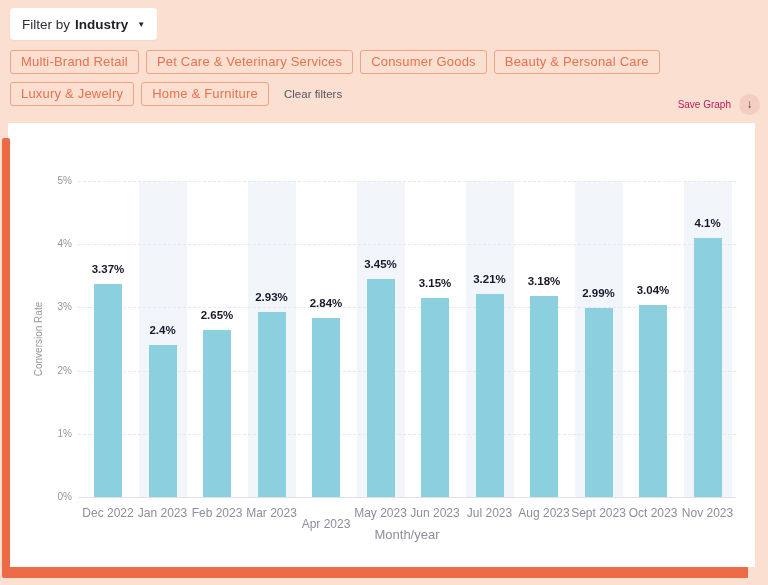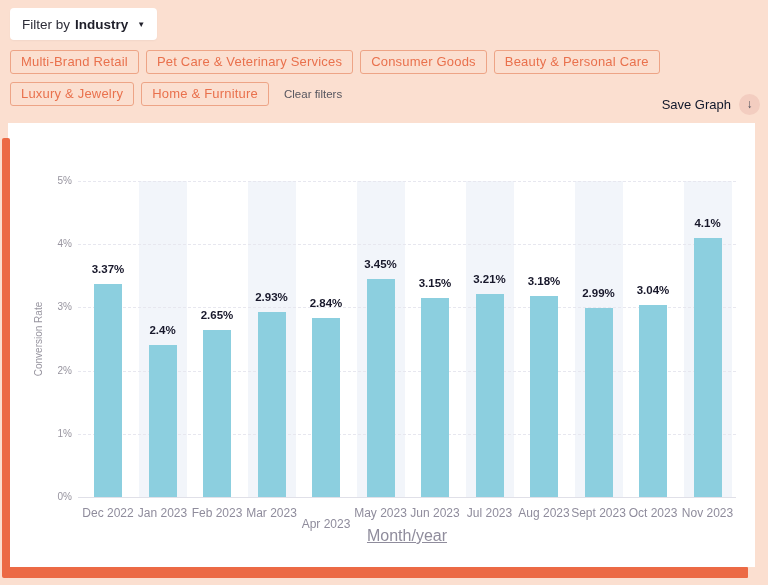--- a/index.html
+++ b/index.html
@@ -31,21 +31,21 @@
   .chip.selected {
     background:#ec6a45; border-color:#ec6a45; color:#fdede4;
   }
   .clear-filters {
     font-size:11.5px; color:#56565f; margin-left:8px; cursor:pointer; white-space:nowrap;
   }
   .save {
     position:absolute; right:8px; top:92px; height:24px;
     display:flex; align-items:center; gap:8px; cursor:pointer;
   }
-  .save-label { font-size:13px; color:#0f172a; }
+  .save-label { font-size:10px; color:#be185d; }
   .save-icon {
     width:21px; height:21px; border-radius:50%;
     background:#f3cdc0; color:#4c4c58;
     display:flex; align-items:center; justify-content:center;
     font-size:12px; font-weight:bold;
   }
   .card {
     position:absolute; left:8px; top:123px; width:747px; height:444px;
     background:#ffffff;
   }
@@ -73,21 +73,21 @@
     position:absolute; transform:translateX(-50%);
     font-size:12px; color:#8f8c9c; white-space:nowrap;
   }
   .axis-title-y {
     position:absolute; left:30px; top:216px;
     transform:translate(-50%,-50%) rotate(-90deg);
     font-size:10px; color:#97949f; white-space:nowrap;
   }
   .axis-title-x {
     position:absolute; transform:translateX(-50%);
-    font-size:16px; color:#8f8c9c; white-space:nowrap;text-decoration:underline;
+    font-size:13px; color:#8f8c9c; white-space:nowrap;
   }
 </style>
 </head>
 <body>
 
 <div class="dropdown">
   <span>Filter by</span>
   <span class="bold">Industry</span>
   <span class="caret">▼</span>
 </div>

